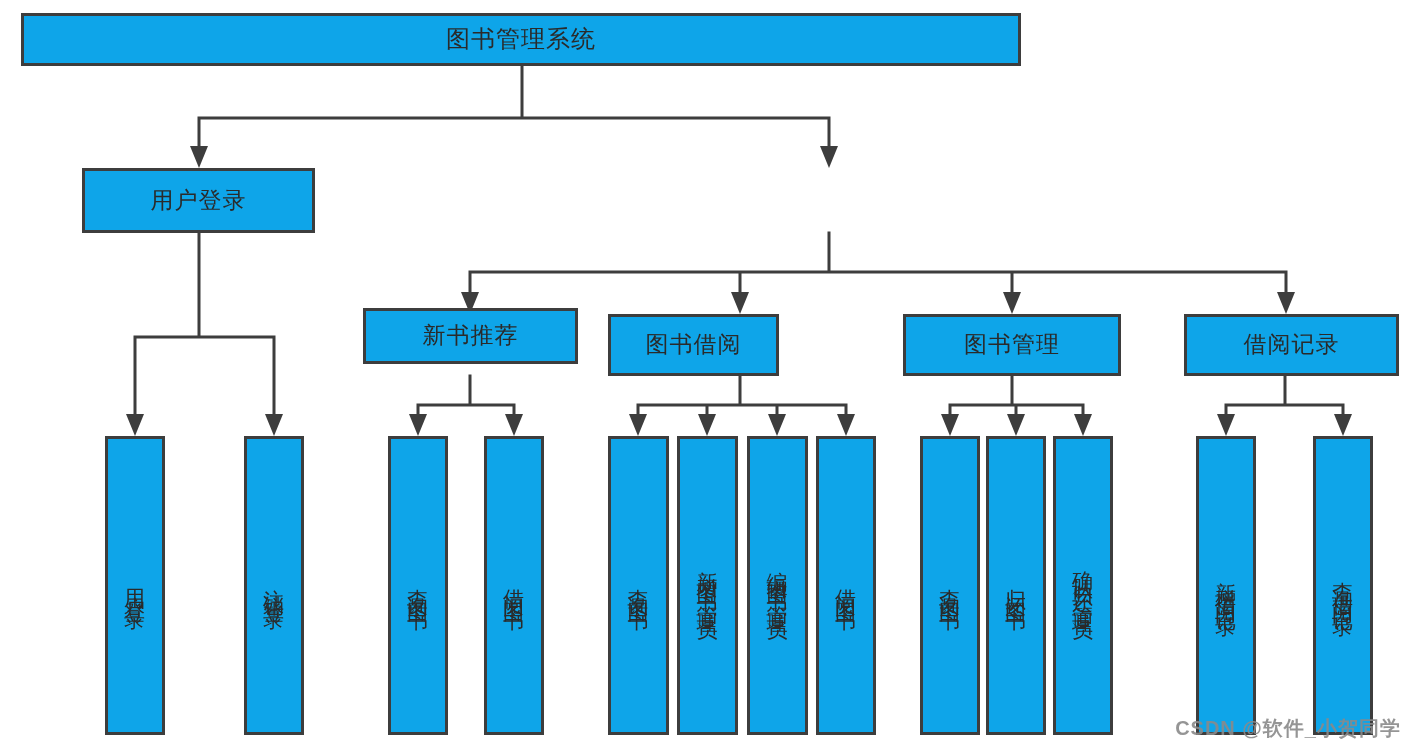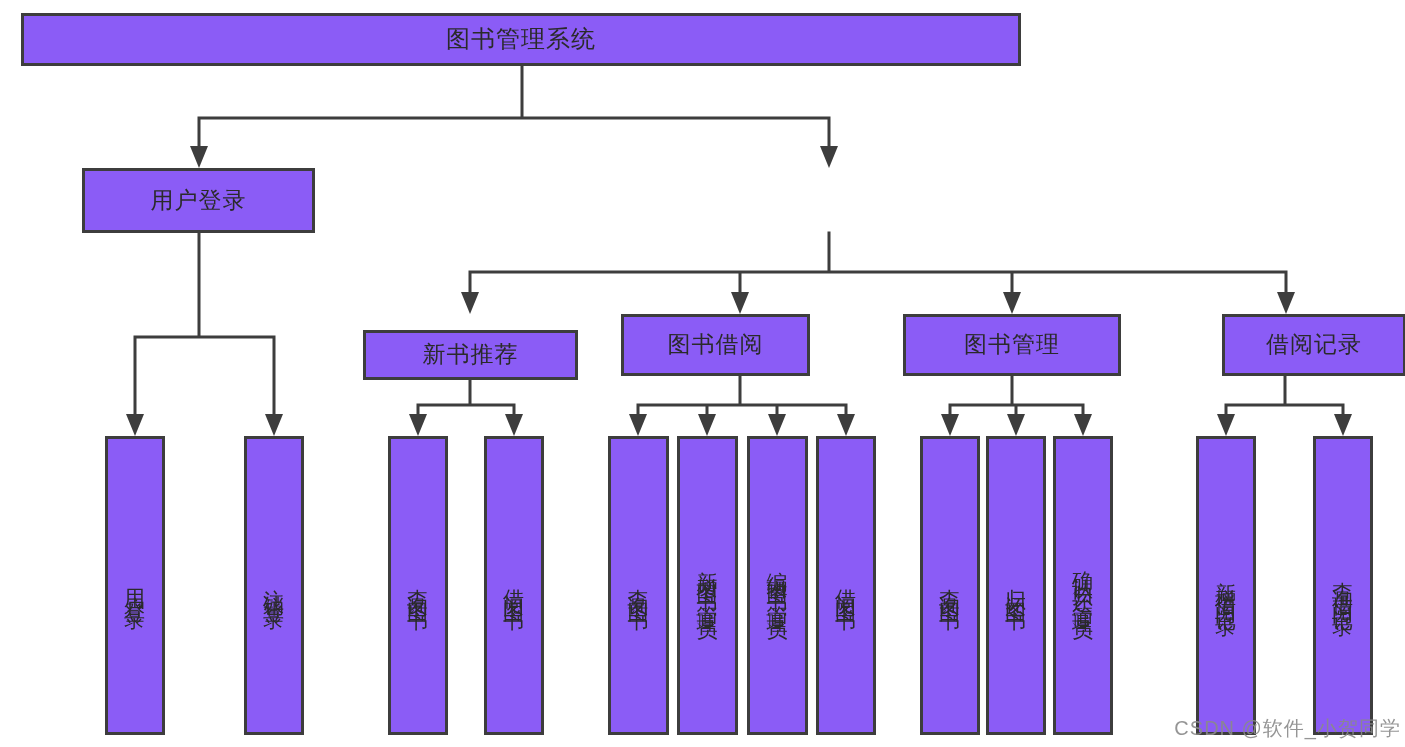--- a/index.html
+++ b/index.html
@@ -19,21 +19,21 @@
     position: absolute;
     left: 0;
     top: 0;
     width: 1405px;
     height: 747px;
   }
   .node {
     position: absolute;
     box-sizing: border-box;
     border: 3px solid #3d3d3d;
-    background: #8b5cf6;
+    background: #0ea5e9;
     color: #2a2a2a;
     display: flex;
     align-items: center;
     justify-content: center;
     text-align: center;
     font-size: 23px;
     letter-spacing: 1px;
     line-height: 1.2;
   }
   .node.root {
@@ -48,20 +48,21 @@
   }
   .watermark {
     position: absolute;
     top: 715px;
     right: 4px;
     font-size: 20px;
     color: rgba(138, 138, 138, 0.9);
     letter-spacing: 1px;
     white-space: nowrap;
     z-index: 10;
+    font-weight: bold;
   }
 </style>
 </head>
 <body>
 
 <div class="diagram">
 
   <svg class="connectors" viewBox="0 0 1405 747" xmlns="http://www.w3.org/2000/svg">
     <g stroke="#3d3d3d" stroke-width="3" fill="none" stroke-linecap="square">
       <path d="M522 66 V118 M199 118 H829 M199 118 V147 M829 118 V147
@@ -92,24 +93,24 @@
       <polygon points="1074,414 1092,414 1083,436"></polygon>
       <polygon points="1217,414 1235,414 1226,436"></polygon>
       <polygon points="1334,414 1352,414 1343,436"></polygon>
     </g>
   </svg>
 
   <div class="node root" style="left:21px;top:13px;width:1000px;height:53px">图书管理系统</div>
 
   <div class="node" style="left:82px;top:168px;width:233px;height:65px">用户登录</div>
 
-  <div class="node" style="left:363px;top:330px;width:215px;height:50px">新书推荐</div>
-  <div class="node" style="left:621px;top:314px;width:189px;height:62px">图书借阅</div>
+  <div class="node" style="left:363px;top:308px;width:215px;height:56px">新书推荐</div>
+  <div class="node" style="left:608px;top:314px;width:171px;height:62px">图书借阅</div>
   <div class="node" style="left:903px;top:314px;width:218px;height:62px">图书管理</div>
-  <div class="node" style="left:1222px;top:314px;width:184px;height:62px">借阅记录</div>
+  <div class="node" style="left:1184px;top:314px;width:215px;height:62px">借阅记录</div>
 
   <div class="node leaf" style="left:105px;top:436px;width:60px;height:299px">用户登录</div>
   <div class="node leaf" style="left:244px;top:436px;width:60px;height:299px">注销登录</div>
 
   <div class="node leaf" style="left:388px;top:436px;width:60px;height:299px">查询图书</div>
   <div class="node leaf" style="left:484px;top:436px;width:60px;height:299px">借阅图书</div>
 
   <div class="node leaf" style="left:608px;top:436px;width:61px;height:299px">查询图书</div>
   <div class="node leaf" style="left:677px;top:436px;width:61px;height:299px">新增图书（管理员）</div>
   <div class="node leaf" style="left:747px;top:436px;width:61px;height:299px">编辑图书（管理员）</div>

